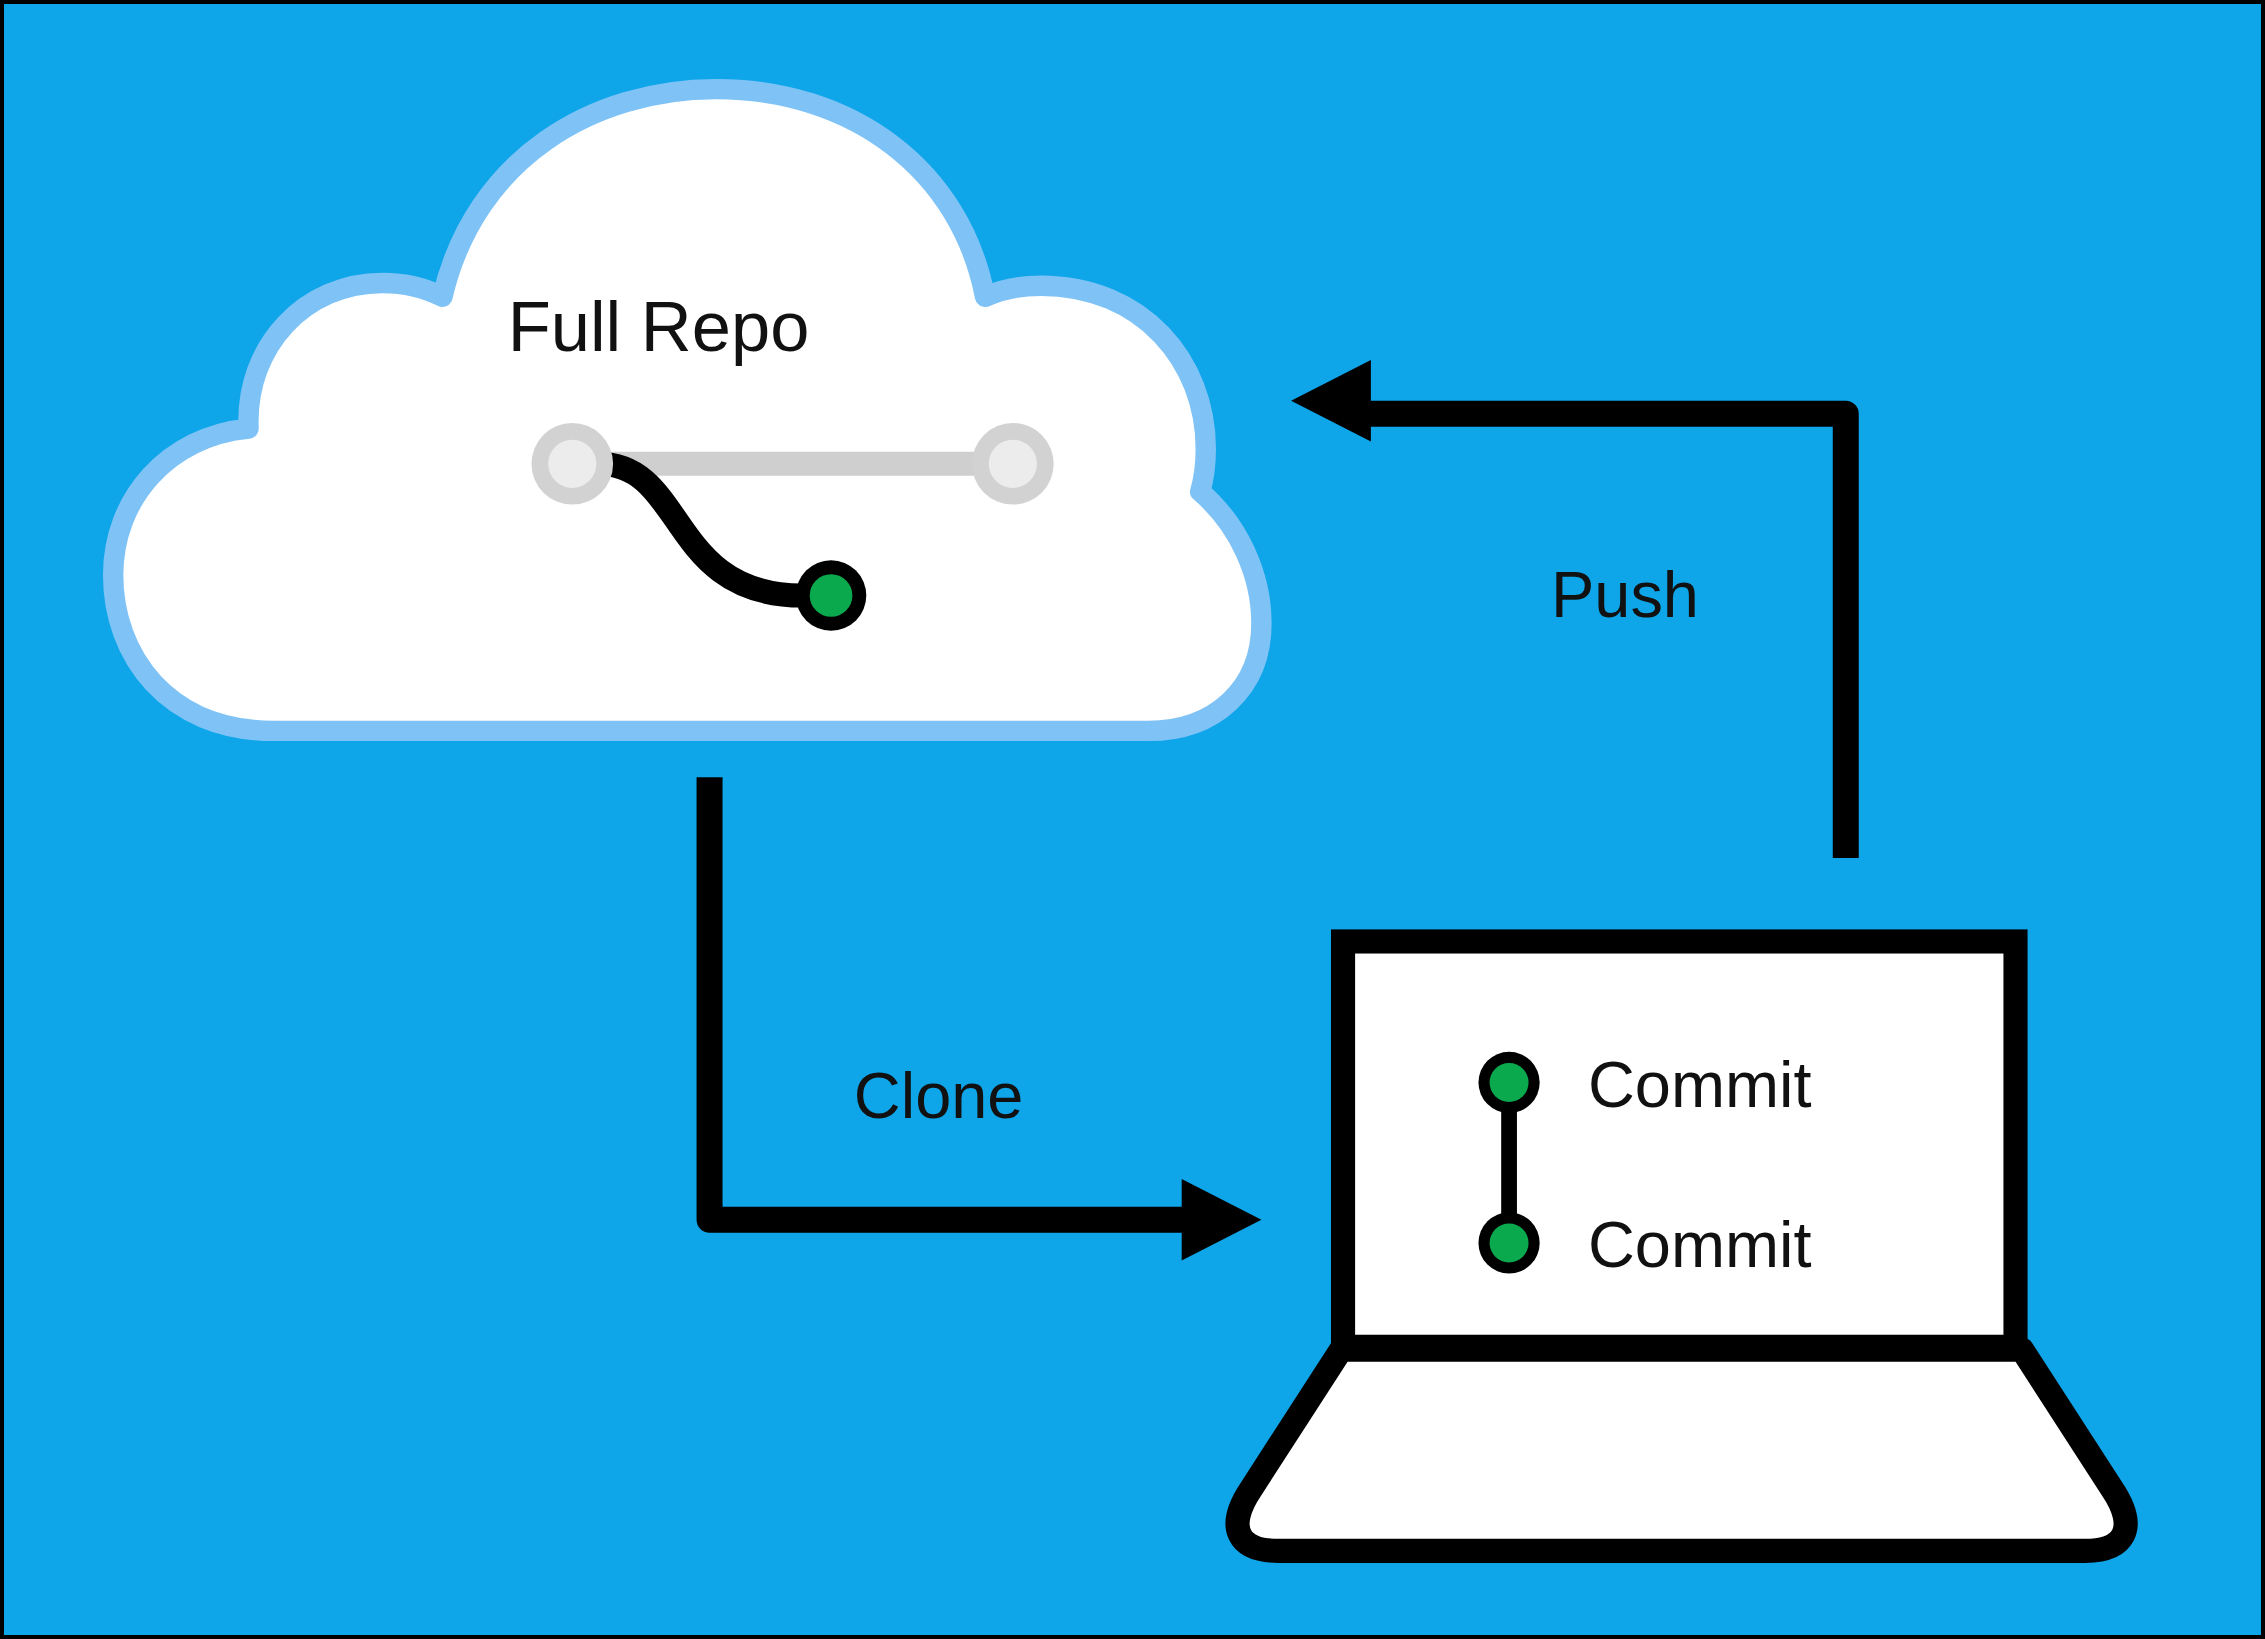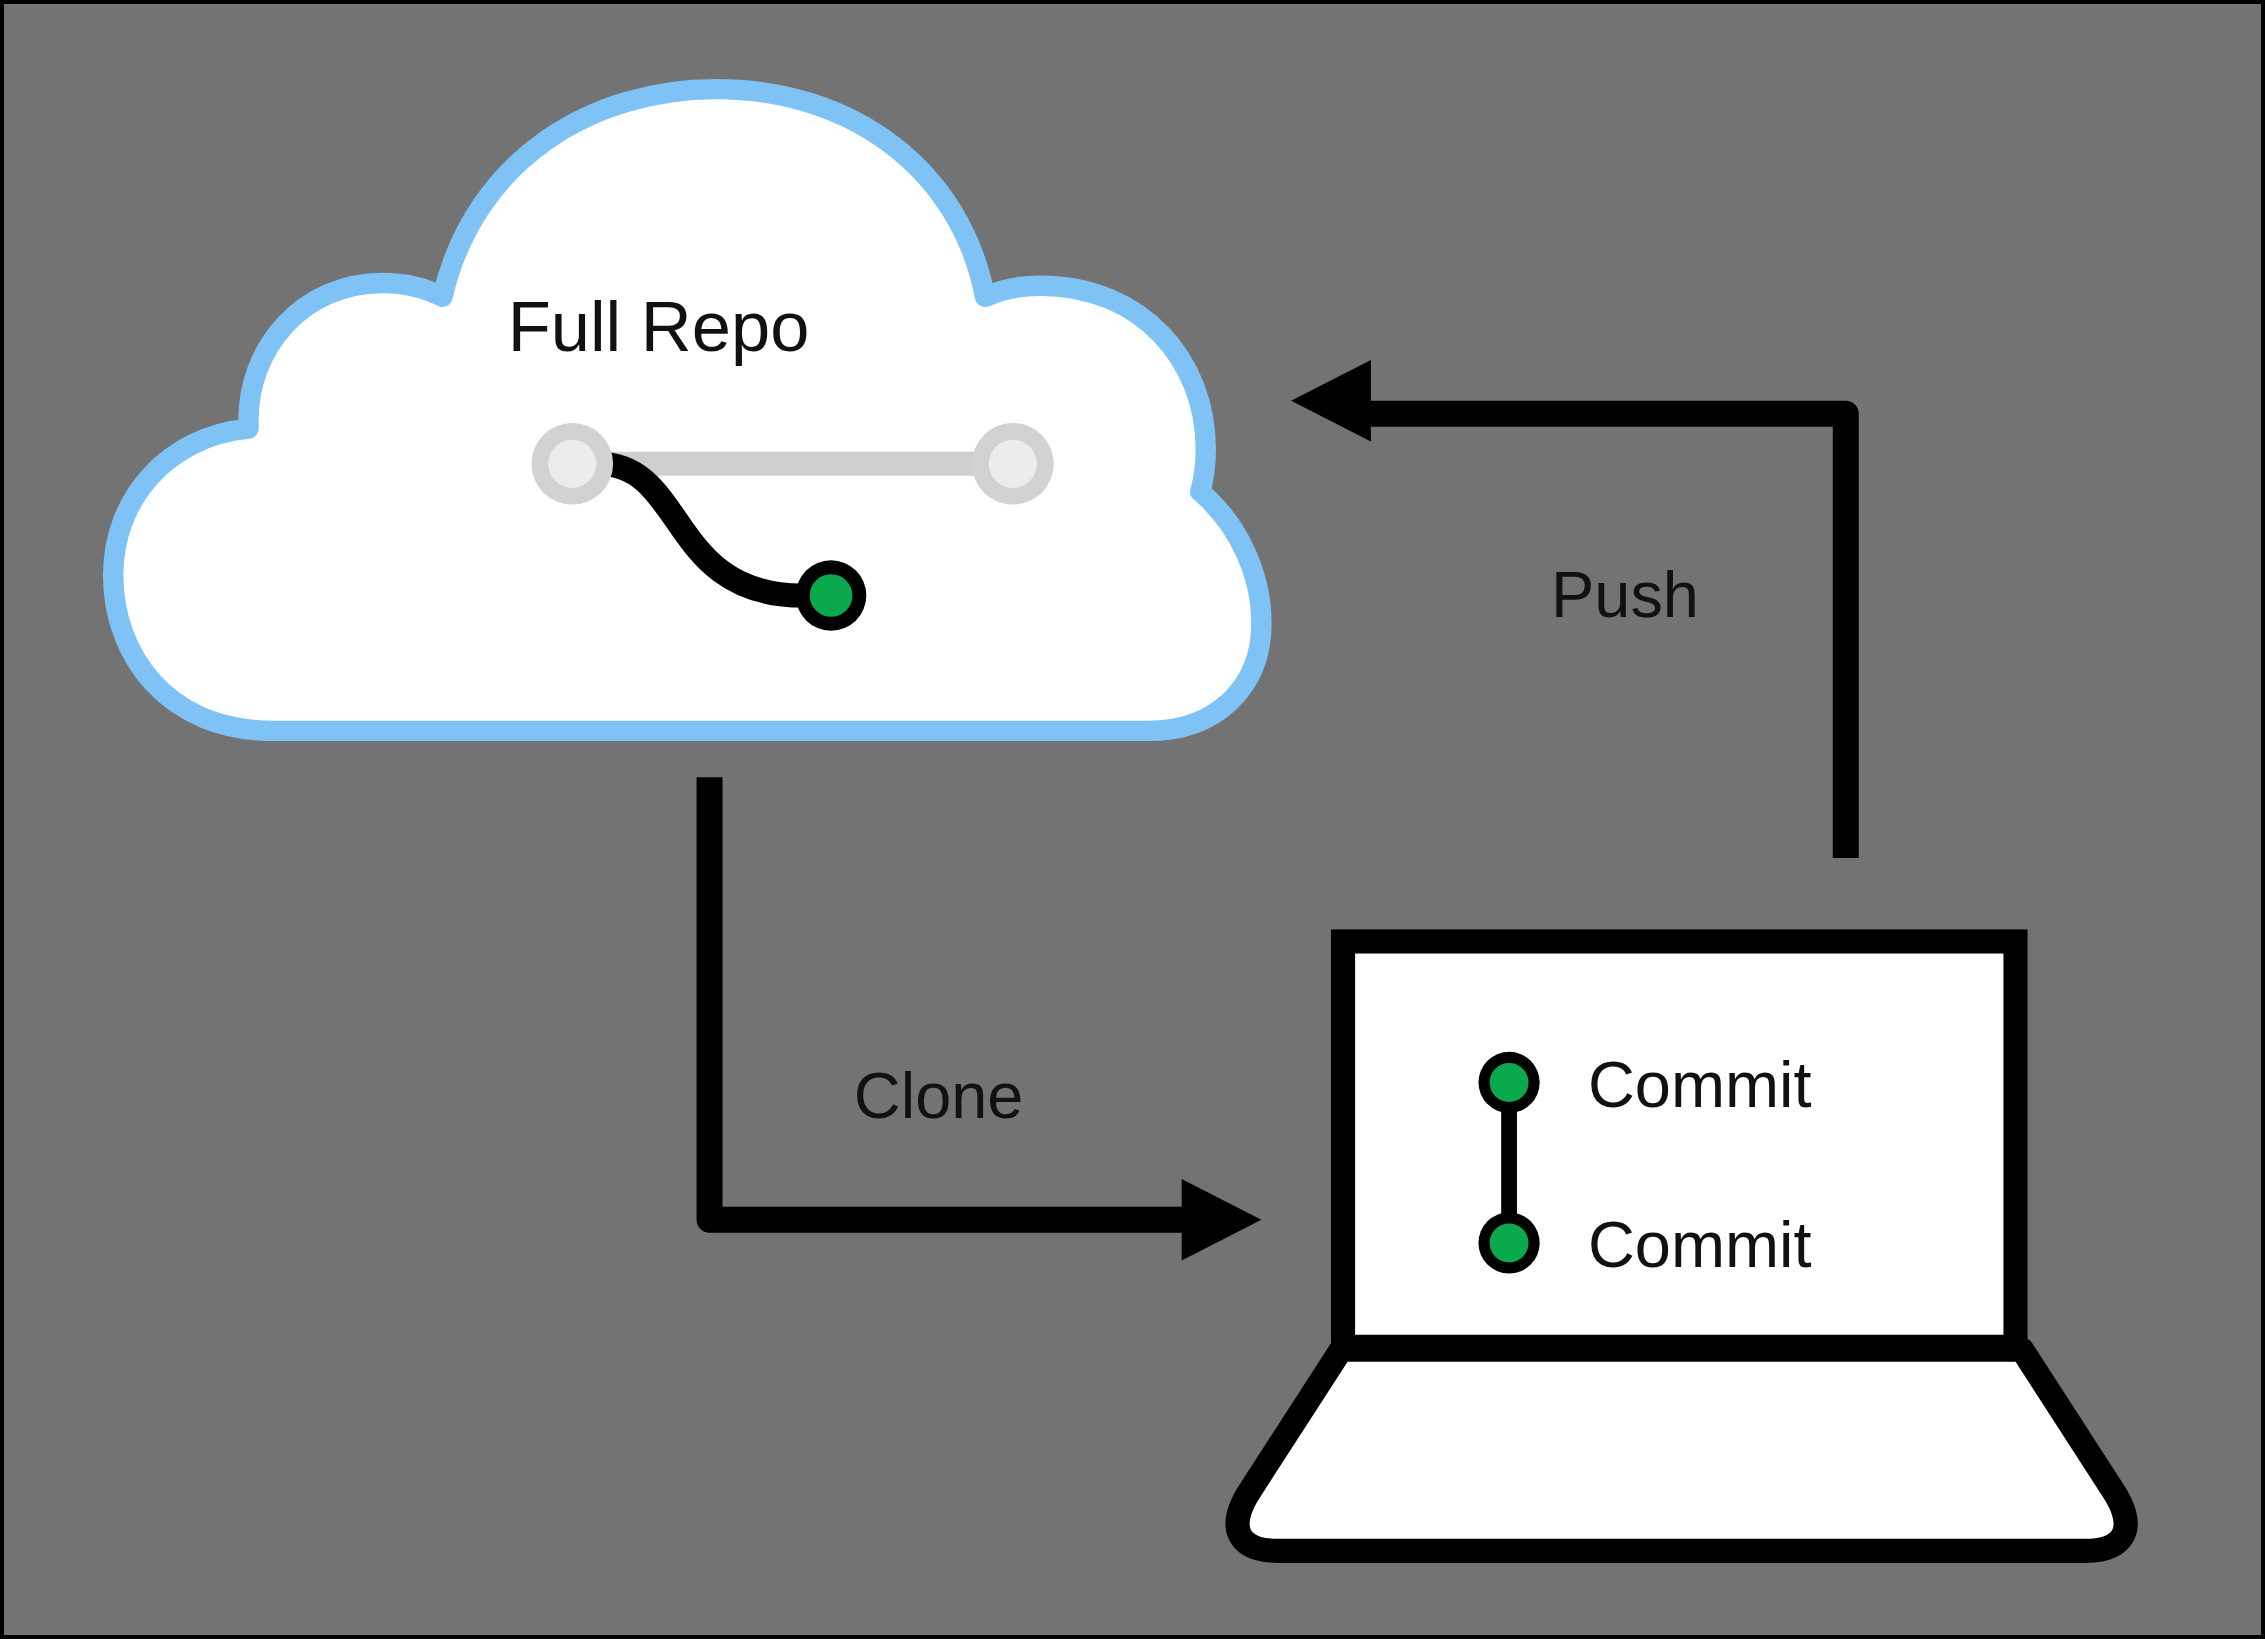--- a/index.html
+++ b/index.html
@@ -10,21 +10,21 @@
   body {
     width: 2265px;
     height: 1639px;
     overflow: hidden;
     font-family: "Liberation Sans", sans-serif;
   }
   #canvas {
     position: relative;
     width: 2265px;
     height: 1639px;
-    background: #737373;
+    background: #0ea5e9;
     box-sizing: border-box;
   }
   #frame-border {
     position: absolute;
     left: 0;
     top: 0;
     width: 2265px;
     height: 1639px;
     box-sizing: border-box;
     border: 4.6px solid #000000;

